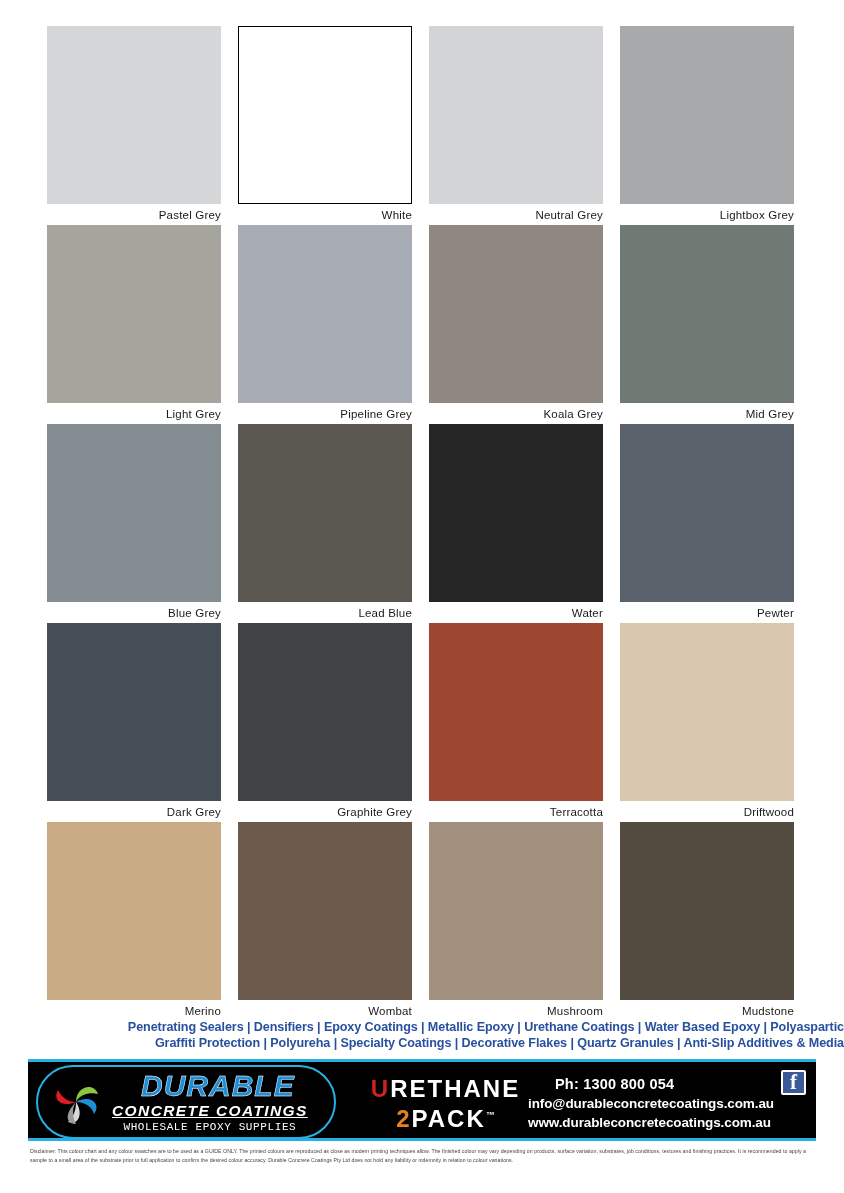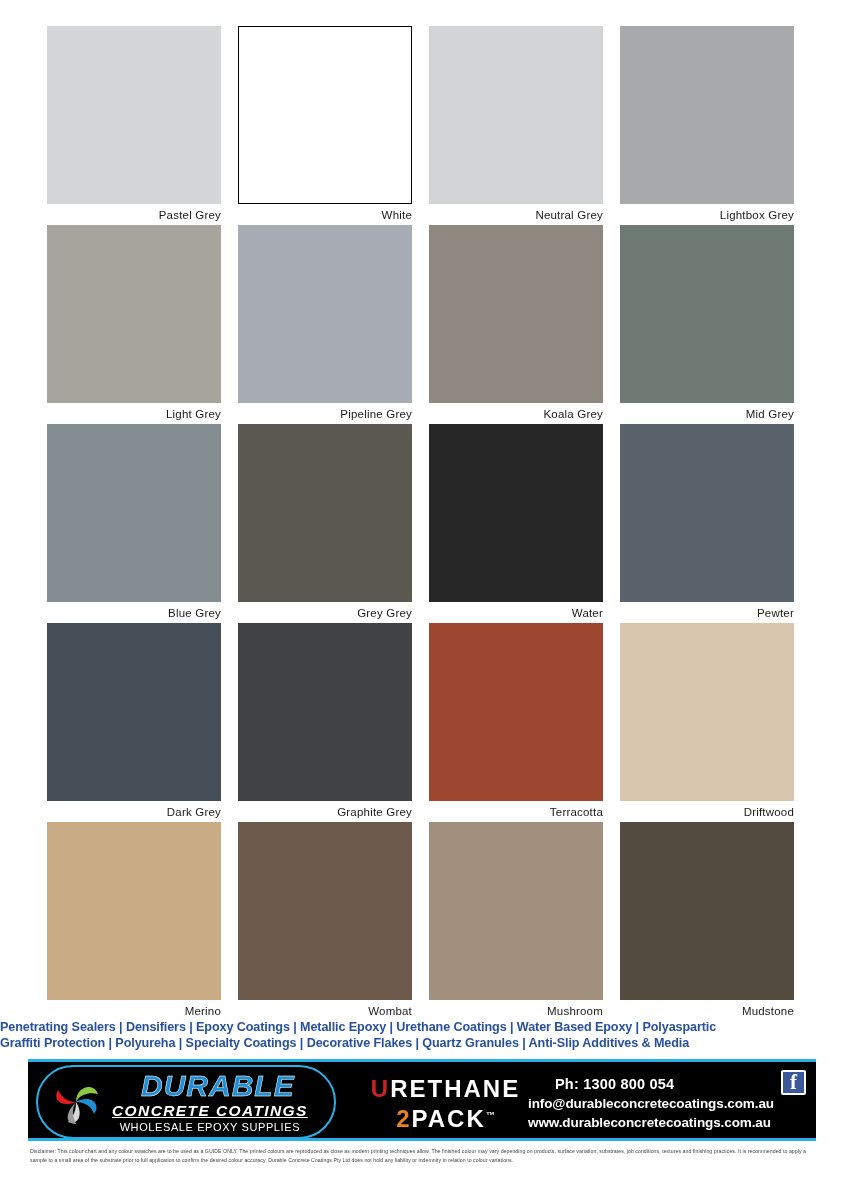--- a/index.html
+++ b/index.html
@@ -61,21 +61,21 @@
     letter-spacing: 0.2px;
     white-space: nowrap;
   }
 
   
   .services {
     position: absolute;
     left: 0;
     top: 1019px;
     width: 844px;
-    text-align: left;
+    text-align: right;
     color: #28509e;
     font-family: "Liberation Sans", sans-serif;
     font-weight: bold;
     font-size: 12.6px;
     line-height: 16px;
     letter-spacing: -0.1px;
   }
   .services-line { display: block; white-space: nowrap; }
 
   
@@ -133,21 +133,21 @@
     font-family: "Liberation Sans", sans-serif;
     font-weight: bold;
     font-style: italic;
     font-size: 15.5px;
     color: #ffffff;
     letter-spacing: 1.4px;
     margin-top: 2px;
     text-decoration: underline;
   }
   .logo-word-tag {
-    font-family: Liberation Sans, sans-serif;
+    font-family: Liberation Mono, monospace;
     font-size: 11px;
     color: #ffffff;
     letter-spacing: 0.6px;
     margin-top: 3px;
   }
 
   
   .u2p {
     position: absolute;
     left: 330px;
@@ -273,21 +273,21 @@
       <div class="swatch-cell">
         <div class="swatch-chip" style="background: rgb(111, 122, 116);"></div>
         <div class="swatch-label">Mid Grey</div>
       </div>
       <div class="swatch-cell">
         <div class="swatch-chip" style="background: rgb(132, 141, 146);"></div>
         <div class="swatch-label">Blue Grey</div>
       </div>
       <div class="swatch-cell">
         <div class="swatch-chip" style="background: rgb(91, 88, 82);"></div>
-        <div class="swatch-label">Grey Grey</div>
+        <div class="swatch-label">Lead Blue</div>
       </div>
       <div class="swatch-cell">
         <div class="swatch-chip" style="background: rgb(38, 38, 39);"></div>
         <div class="swatch-label">Water</div>
       </div>
       <div class="swatch-cell">
         <div class="swatch-chip" style="background: rgb(90, 98, 107);"></div>
         <div class="swatch-label">Pewter</div>
       </div>
       <div class="swatch-cell">

